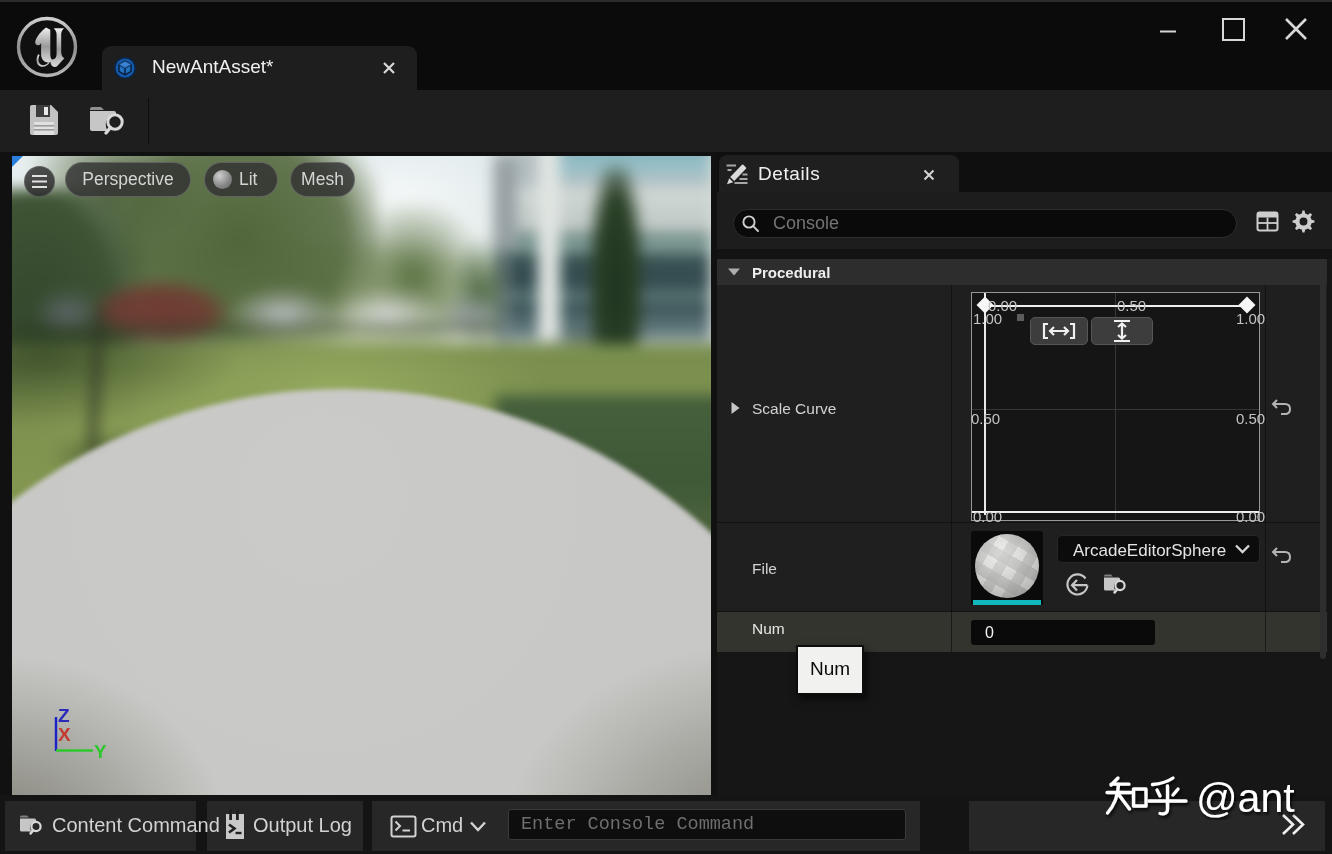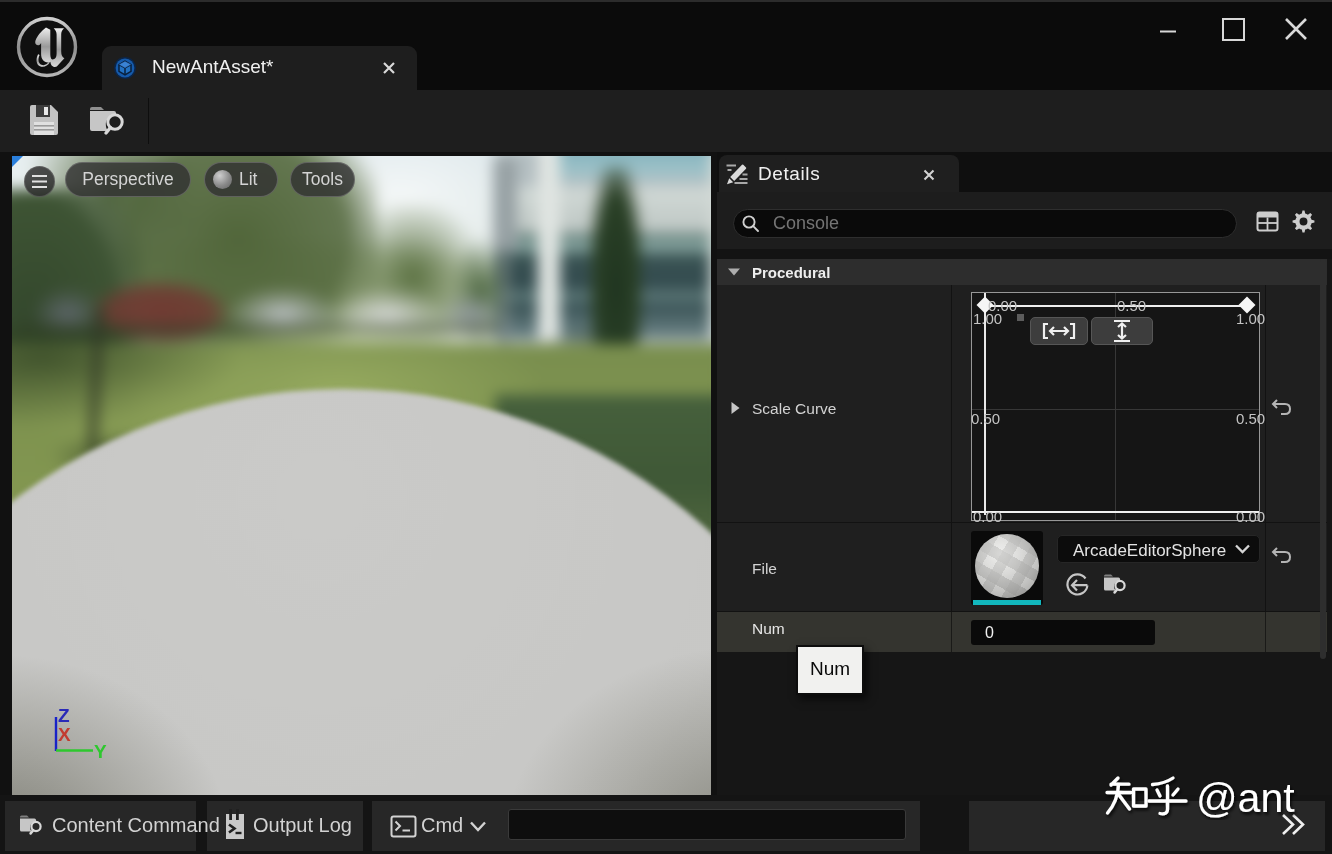--- a/index.html
+++ b/index.html
@@ -120,21 +120,21 @@
 
   <div class="abs" style="left:24px;top:166px;width:31px;height:31px;border-radius:50%;background:rgba(42,42,42,0.82);border:1px solid rgba(120,120,120,0.5);"></div>
   <svg class="abs" style="left:31px;top:174px" width="17" height="15" viewBox="0 0 17 15">
     <path d="M1 2 H16 M1 7.5 H16 M1 13 H16" stroke="#e0e0e0" stroke-width="1.8"></path>
   </svg>
   <div class="abs" style="left:65px;top:162px;width:126px;height:35px;border-radius:18px;background:rgba(50,50,50,0.82);border:1px solid rgba(130,130,130,0.55);color:#d4d4d4;font-size:17.5px;text-align:center;line-height:33px;">Perspective</div>
   <div class="abs" style="left:204px;top:162px;width:74px;height:35px;border-radius:18px;background:rgba(50,50,50,0.82);border:1px solid rgba(130,130,130,0.55);color:#d4d4d4;font-size:17.5px;">
     <div class="abs" style="left:8px;top:7px;width:19px;height:19px;border-radius:50%;background:radial-gradient(circle at 35% 30%,#cfcfcf,#8a8a8a 55%,#5f5f5f);"></div>
     <span class="abs" style="left:34px;top:0;line-height:33px;">Lit</span>
   </div>
-  <div class="abs" style="left:290px;top:162px;width:65px;height:35px;border-radius:18px;background:rgba(50,50,50,0.82);border:1px solid rgba(130,130,130,0.55);color:#d4d4d4;font-size:17.5px;text-align:center;line-height:33px;">Tools</div>
+  <div class="abs" style="left:290px;top:162px;width:65px;height:35px;border-radius:18px;background:rgba(50,50,50,0.82);border:1px solid rgba(130,130,130,0.55);color:#d4d4d4;font-size:17.5px;text-align:center;line-height:33px;">Mesh</div>
 
   <svg class="abs" style="left:48px;top:698px" width="70" height="66" viewBox="0 0 70 66">
     <line x1="8" y1="19" x2="8" y2="53" stroke="#1822c8" stroke-width="2.4"></line>
     <line x1="8" y1="52.5" x2="45" y2="52.5" stroke="#2ec82e" stroke-width="2.4"></line>
     <text x="10" y="24" fill="#2a2ab8" font-size="19" font-weight="bold" font-family="Liberation Sans">Z</text>
     <text x="10" y="43" fill="#c23b30" font-size="19" font-weight="bold" font-family="Liberation Sans">X</text>
     <text x="46" y="60" fill="#2ec82e" font-size="19" font-weight="bold" font-family="Liberation Sans">Y</text>
   </svg>
 
   <div class="abs" style="left:717px;top:152px;width:615px;height:648px;background:#161616;"></div>
@@ -278,20 +278,21 @@
   <svg class="abs" style="left:390px;top:815px" width="27" height="23" viewBox="0 0 27 23">
     <rect x="1.5" y="1.5" width="24" height="20" rx="2" fill="none" stroke="#d2d2d2" stroke-width="2"></rect>
     <path d="M5.5 6.5 L10 11 L5.5 15.5" fill="none" stroke="#d2d2d2" stroke-width="2"></path>
     <line x1="12.5" y1="15.5" x2="20" y2="15.5" stroke="#d2d2d2" stroke-width="2"></line>
   </svg>
   <div class="abs" style="left:421px;top:814px;color:#d2d2d2;font-size:20px;">Cmd</div>
   <svg class="abs" style="left:468px;top:820px" width="20" height="13" viewBox="0 0 20 13">
     <path d="M3 2.5 L10 10 L17 2.5" fill="none" stroke="#d2d2d2" stroke-width="2.4"></path>
   </svg>
   <div class="abs" style="left:508px;top:809px;width:398px;height:31px;background:#0e0e0e;border:1px solid #3a3a3a;border-radius:3px;"></div>
+  <div class="abs" style="left:521px;top:814px;color:#6e6e6e;font-size:18.5px;font-family:'Liberation Mono',monospace;">Enter Console Command</div>
   <svg class="abs" style="left:1277px;top:810px" width="30" height="30" viewBox="0 0 30 30">
     <path d="M6 5 L16 14.5 L6 24 M16 5 L26 14.5 L16 24" fill="none" stroke="#efefef" stroke-width="2.6"></path>
   </svg>
 
   <svg class="abs" style="left:1100px;top:770px" width="200" height="50" viewBox="0 0 200 50">
     <defs>
         <filter id="wmsh" x="-20%" y="-20%" width="140%" height="140%">
       <feDropShadow dx="1.5" dy="2.5" stdDeviation="1.6" flood-color="#000" flood-opacity="0.8"></feDropShadow>
     </filter>
       </defs>

